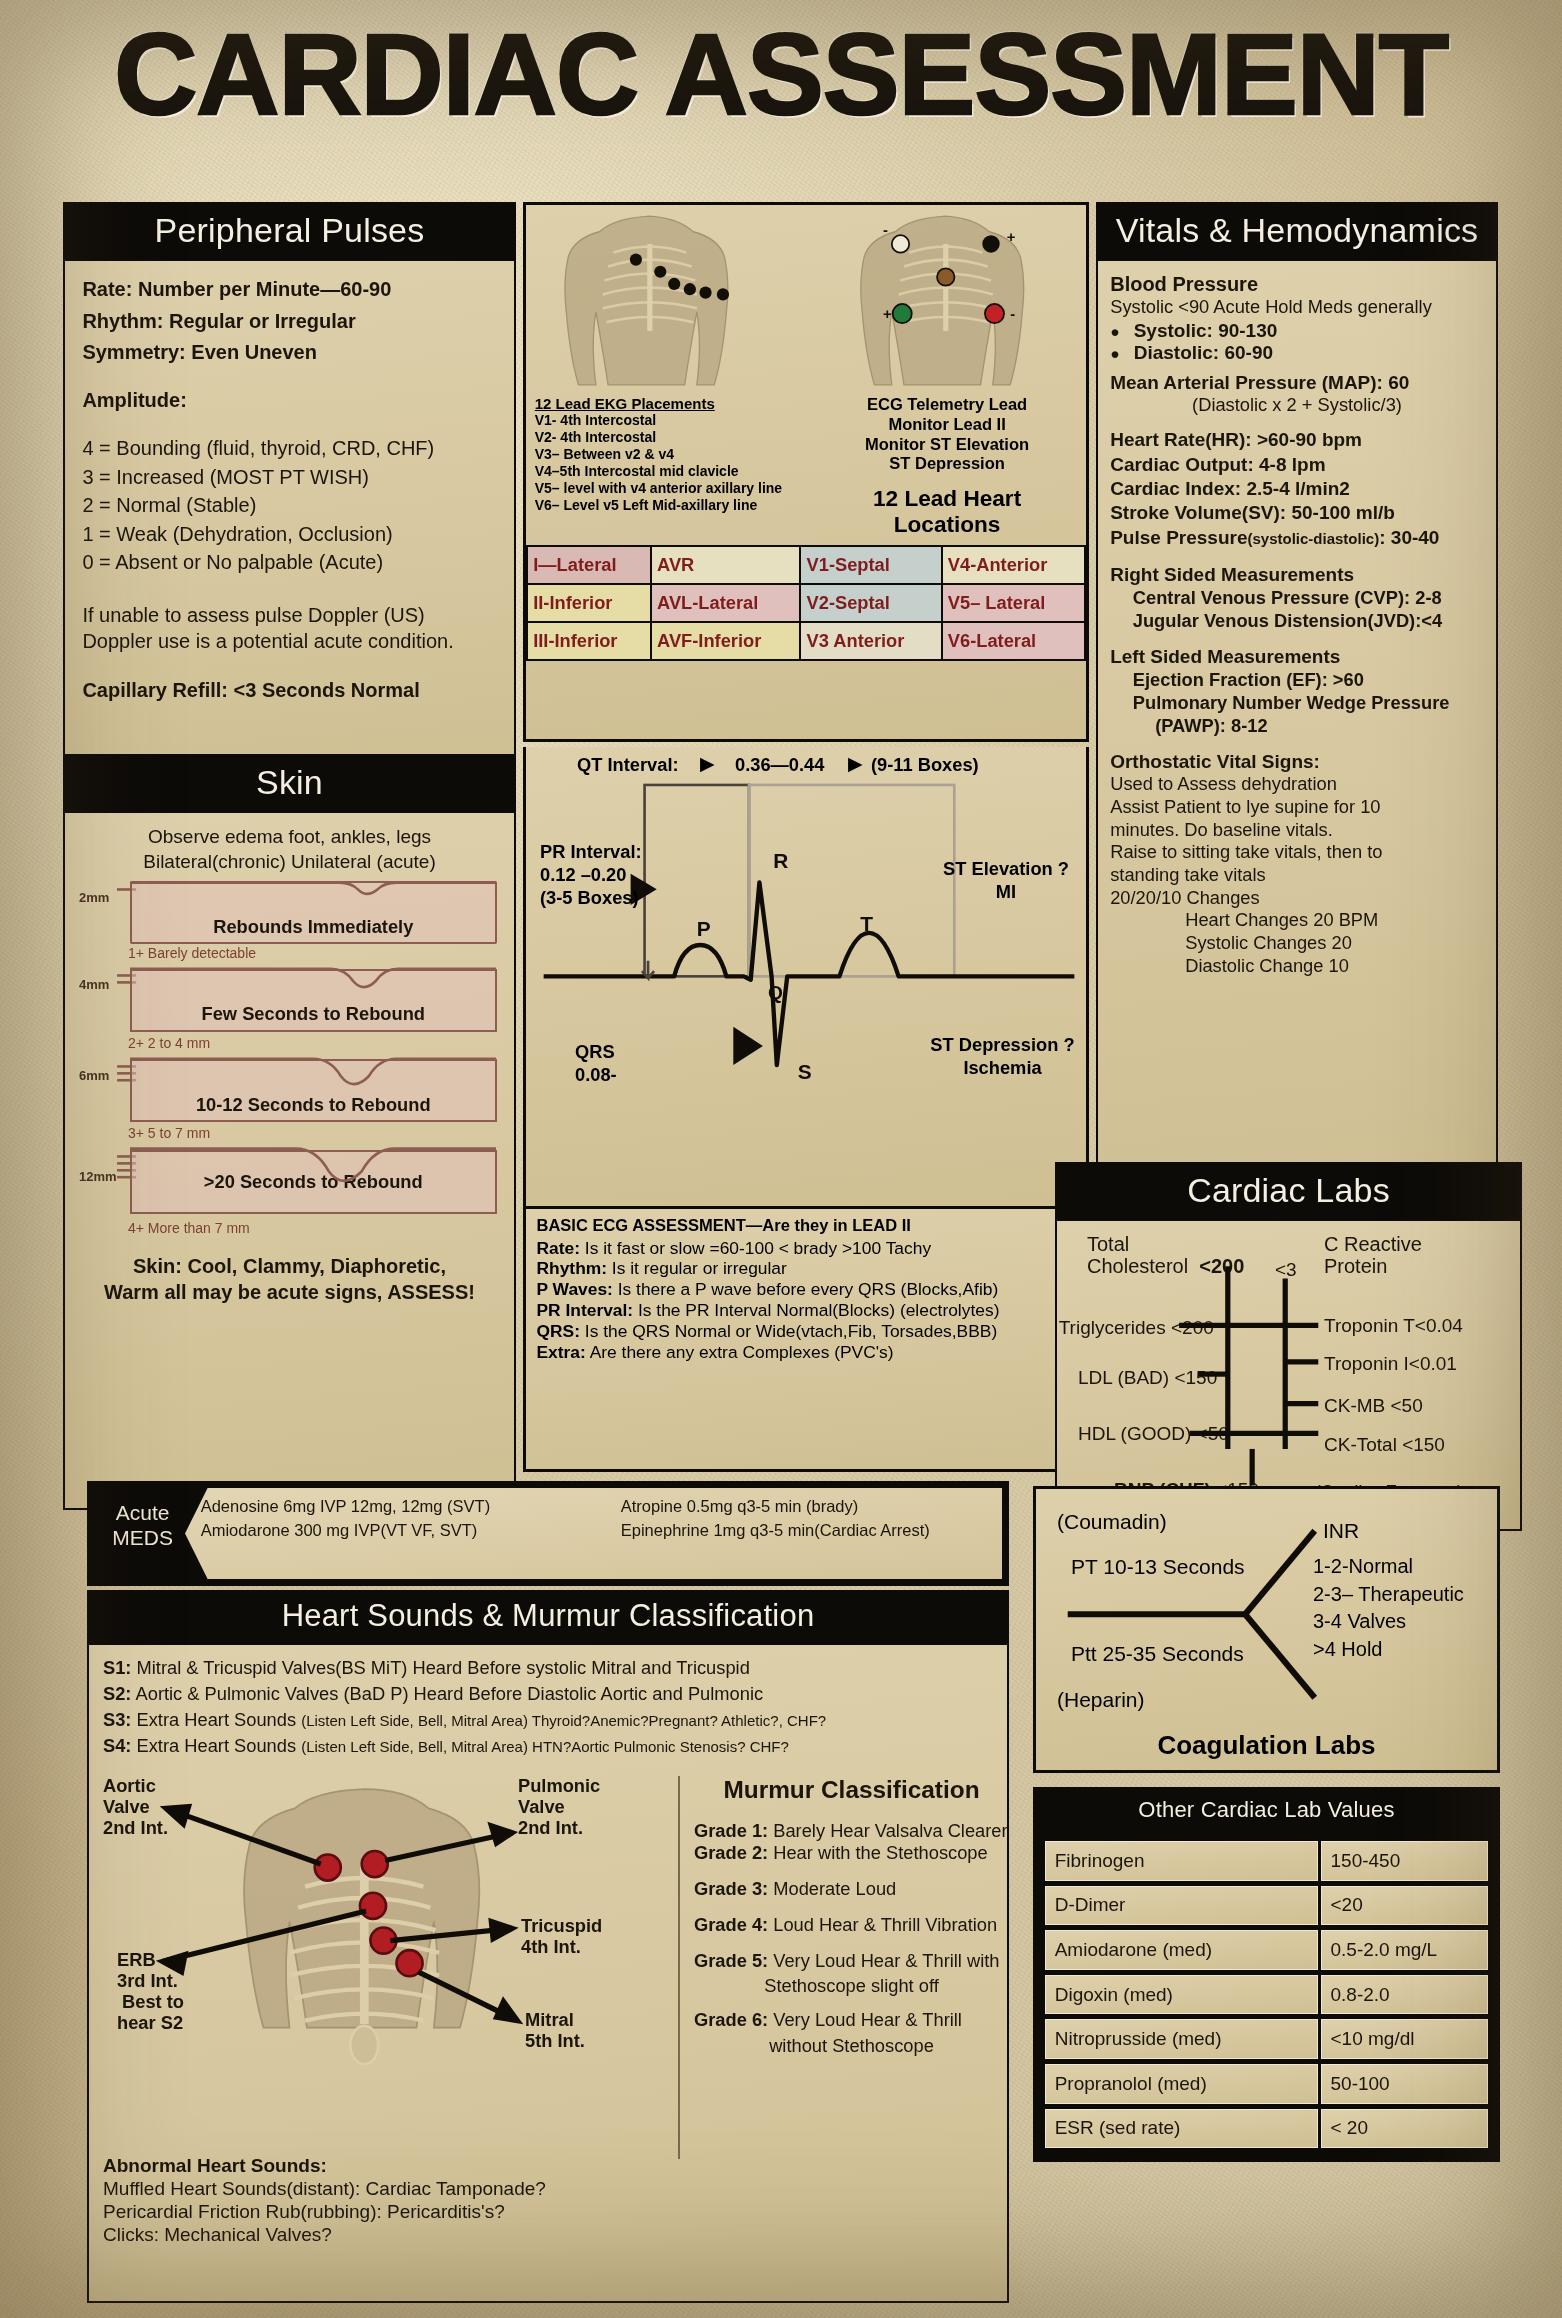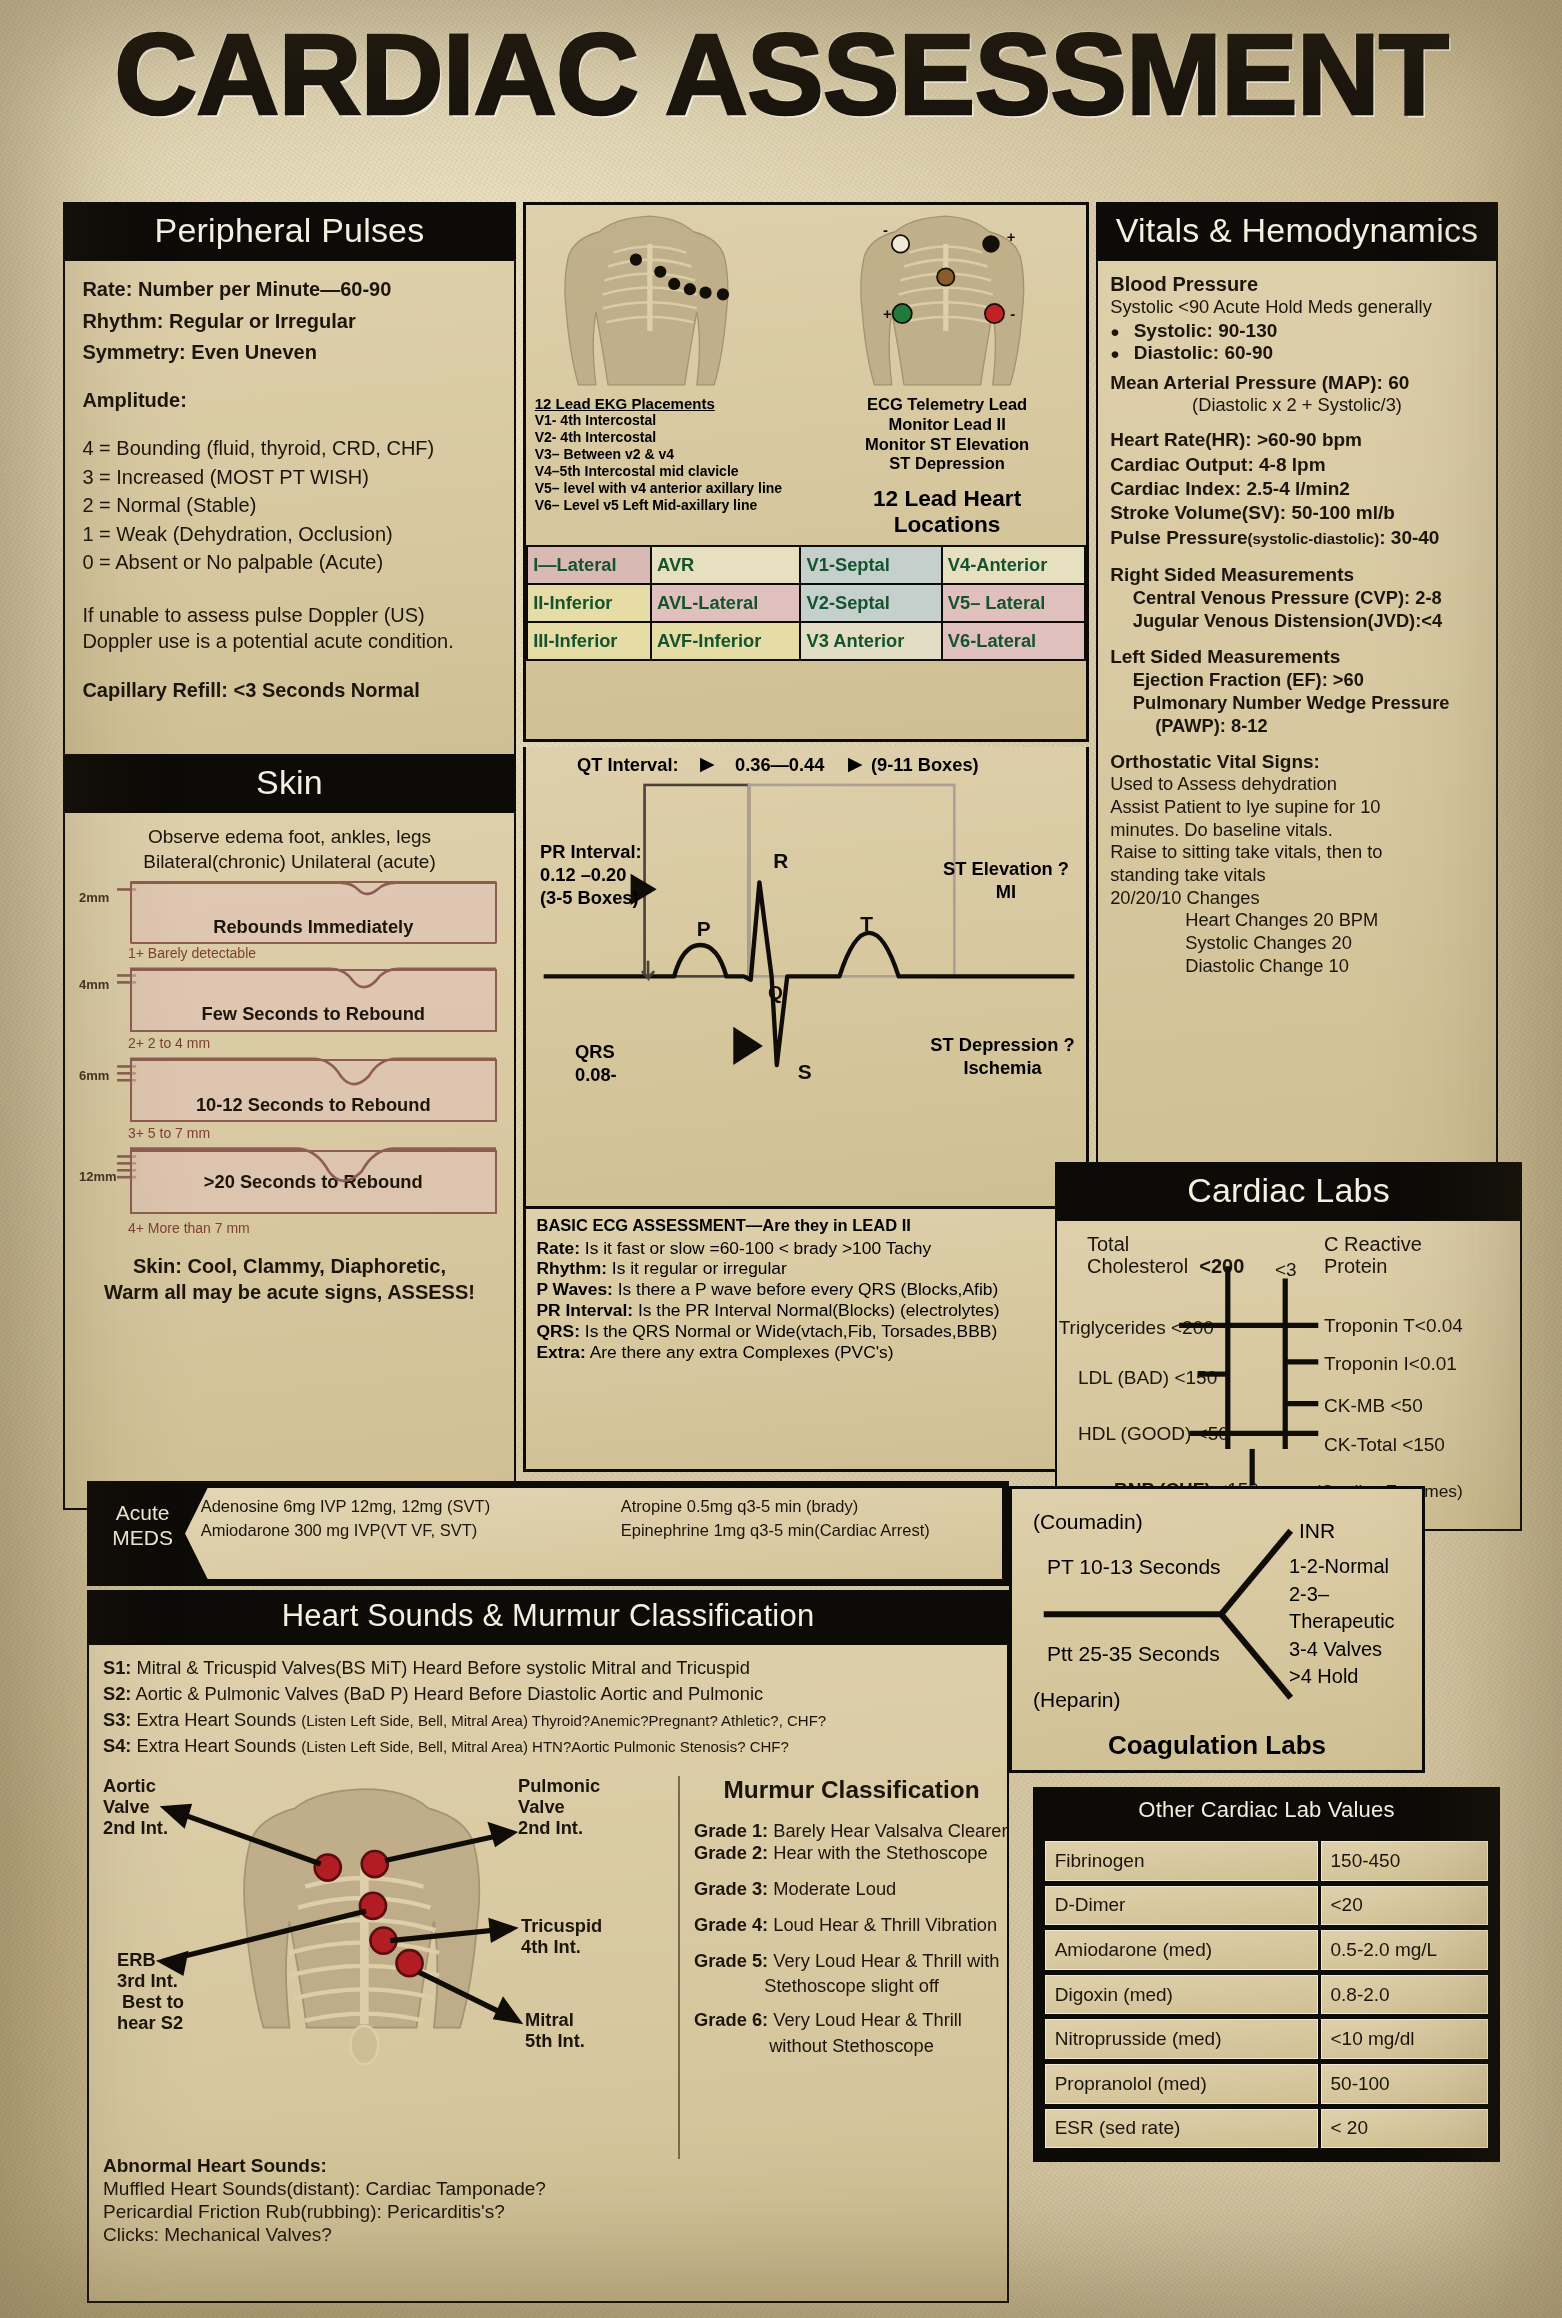--- a/index.html
+++ b/index.html
@@ -55,21 +55,21 @@
 
   .t{ font-size:18.3px; line-height:1.3; }
   .b{ font-weight:bold; }
   .sm{ font-size:15px; }
   svg.skel{ display:block; }
 
   
   table.leads{ border-collapse:collapse; width:100%; }
   table.leads td{
     border:2.6px solid #0d0b08; font-size:18.3px; font-weight:bold;
-    padding:6.1px 5.2px; color:#14532d; height:38px;
+    padding:6.1px 5.2px; color:#7f1d1d; height:38px;
   }
   .c-pink{background:#d9b9b4;} .c-cream{background:#e7e0c0;}
   .c-blue{background:#c5cfcc;} .c-yel{background:#e6dca6;}
   .c-rose{background:#e0c0bd;} .c-wht{background:#e3ddc5;}
 
   
   .edema-row{ position:relative; height:63px; margin:0 0 3.5px 0;}
   .edema-box{
     position:absolute; left:51px; right:3.5px; top:0; height:54px;
     border:2.6px solid #8d5d52; background:rgba(226,193,186,.55);
@@ -484,21 +484,21 @@
         <div>Amiodarone 300 mg IVP(VT VF, SVT)</div>
       </div>
       <div style="width:47%;">
         <div>Atropine 0.5mg q3-5 min (brady)</div>
         <div>Epinephrine 1mg q3-5 min(Cardiac Arrest)</div>
       </div>
     </div>
   </div>
 </div>
 
-<div class="frame" style="position:absolute;left:1009px;top:1486px;width:416px;height:287px;">
+<div class="frame" style="position:absolute;left:1033px;top:1486px;width:467px;height:287px;">
   <div style="position:relative;width:100%;height:100%;">
     <div style="position:absolute;left:21px;top:21px;font-size:21px;">(Coumadin)</div>
     <div style="position:absolute;left:35px;top:66px;font-size:21px;">PT 10-13 Seconds</div>
     <div style="position:absolute;left:35px;top:153px;font-size:21px;">Ptt 25-35 Seconds</div>
     <div style="position:absolute;left:21px;top:199px;font-size:21px;">(Heparin)</div>
 
     <svg style="position:absolute;left:0;top:0;" width="467" height="287" viewBox="0 0 536 330">
       <line x1="36" y1="144" x2="240" y2="144" stroke="#100d08" stroke-width="7"></line>
       <line x1="240" y1="144" x2="320" y2="48" stroke="#100d08" stroke-width="7"></line>
       <line x1="240" y1="144" x2="320" y2="240" stroke="#100d08" stroke-width="7"></line>

